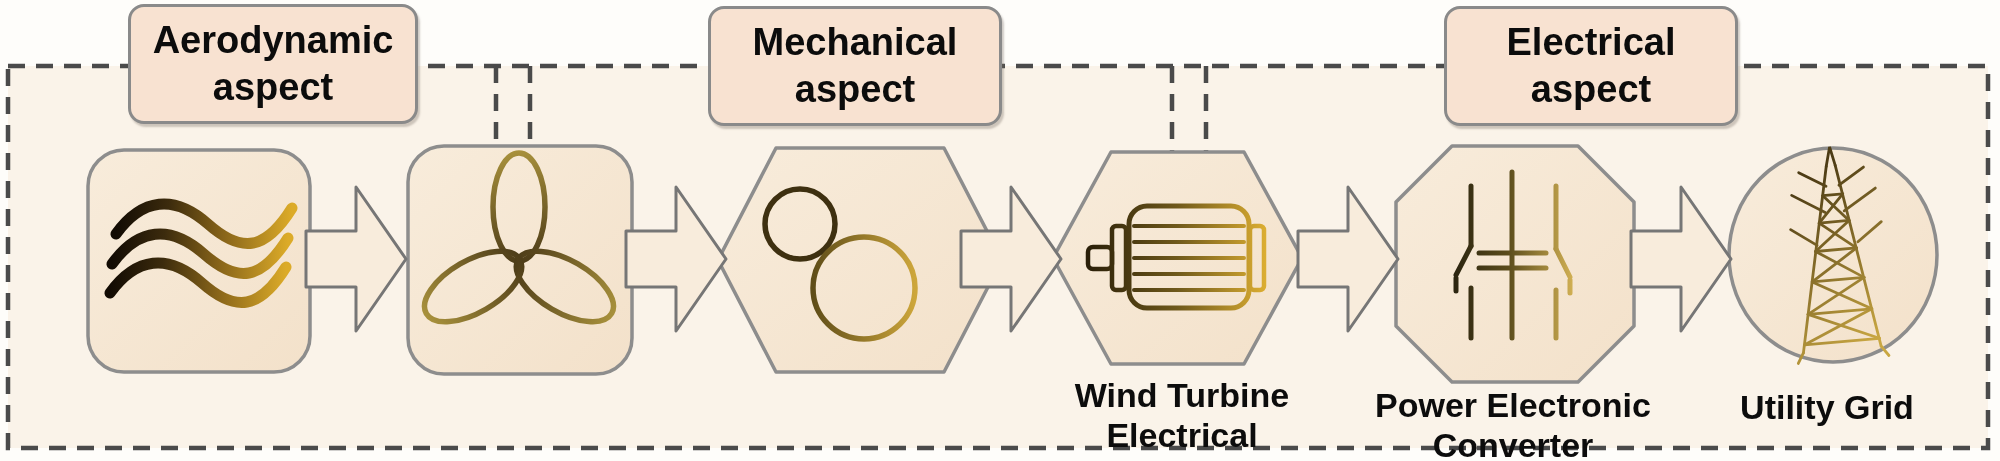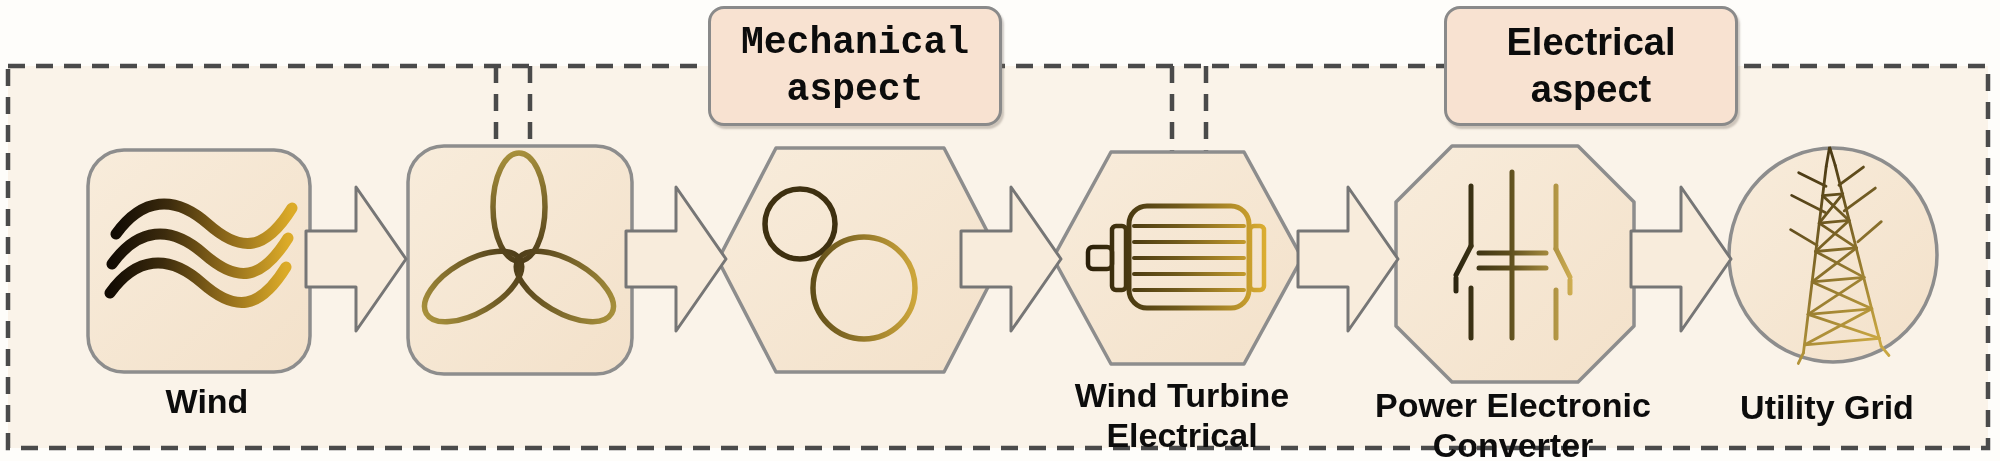--- a/index.html
+++ b/index.html
@@ -12,21 +12,21 @@
     position:absolute;display:flex;align-items:center;justify-content:center;
     text-align:center;background:#f8e2d1;border:3px solid #8a8a8a;border-radius:16px;
     font-weight:bold;font-size:38px;line-height:47px;color:#0c0c0c;
     box-shadow:2px 3px 2px rgba(120,110,100,.35);
   }
   .node-label{
     position:absolute;text-align:center;font-weight:bold;
     font-size:34px;line-height:40px;color:#0c0c0c;
   }
   #label-aero{left:128px;top:4px;width:284px;height:114px;}
-  #label-mech{left:708px;top:6px;width:288px;height:114px;font-family:Liberation Mono, monospace;}
+  #label-mech{left:708px;top:6px;width:288px;height:114px;}
   #label-elec{left:1444px;top:6px;width:288px;height:114px;}
   #nl-wind{left:107px;top:381px;width:200px;}
   #nl-rotor{left:397px;top:379px;width:240px;}
   #nl-gearbox{left:755px;top:387px;width:200px;}
   #nl-generator{left:1047px;top:375px;width:270px;}
   #nl-converter{left:1353px;top:385px;width:320px;}
   #nl-utility{left:1727px;top:387px;width:200px;}
 </style>
 </head>
 <body>
@@ -164,21 +164,21 @@
       <line x1="1845" y1="186" x2="1871" y2="170"></line>
       <line x1="1829" y1="212" x2="1797" y2="192"></line>
       <line x1="1848" y1="212" x2="1881" y2="192"></line>
       <line x1="1818" y1="244" x2="1793" y2="226"></line>
       <line x1="1859" y1="244" x2="1884" y2="226"></line>
       <line x1="1795" y1="350" x2="1789" y2="360"></line>
       <line x1="1873" y1="350" x2="1880" y2="360"></line>
     </g>
   </svg>
 
+  <div class="label-box" id="label-aero">Aerodynamic aspect</div>
   <div class="label-box" id="label-mech">Mechanical aspect</div>
   <div class="label-box" id="label-elec">Electrical aspect</div>
 
-  <div class="node-label" id="nl-wind">Wind</div>
   <div class="node-label" id="nl-generator">Wind Turbine Electrical</div>
   <div class="node-label" id="nl-converter">Power Electronic Converter</div>
   <div class="node-label" id="nl-utility">Utility Grid</div>
 
 </div>
 
 </body></html>

